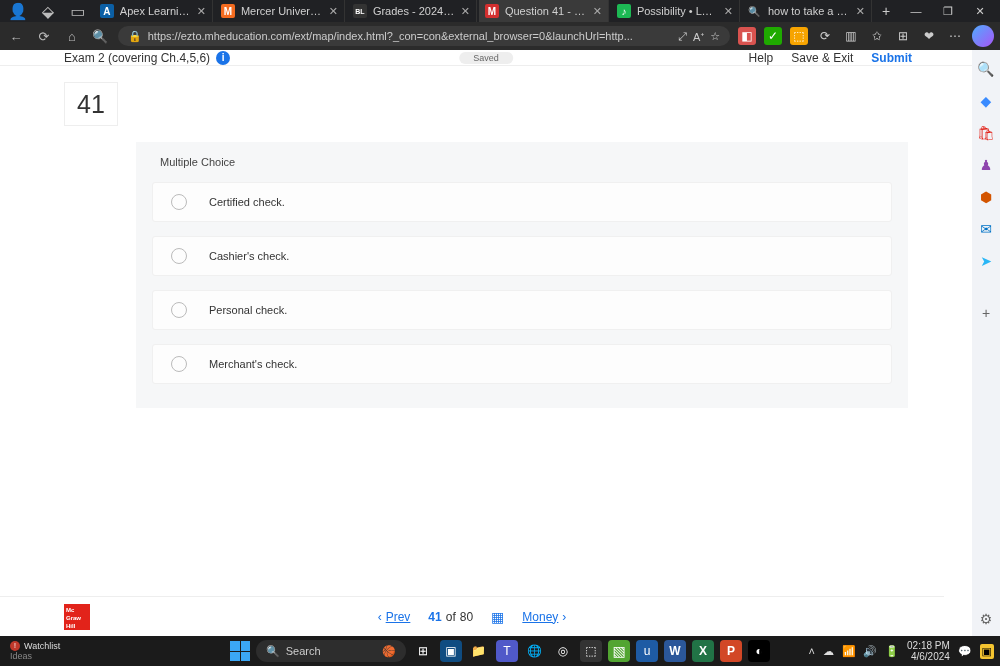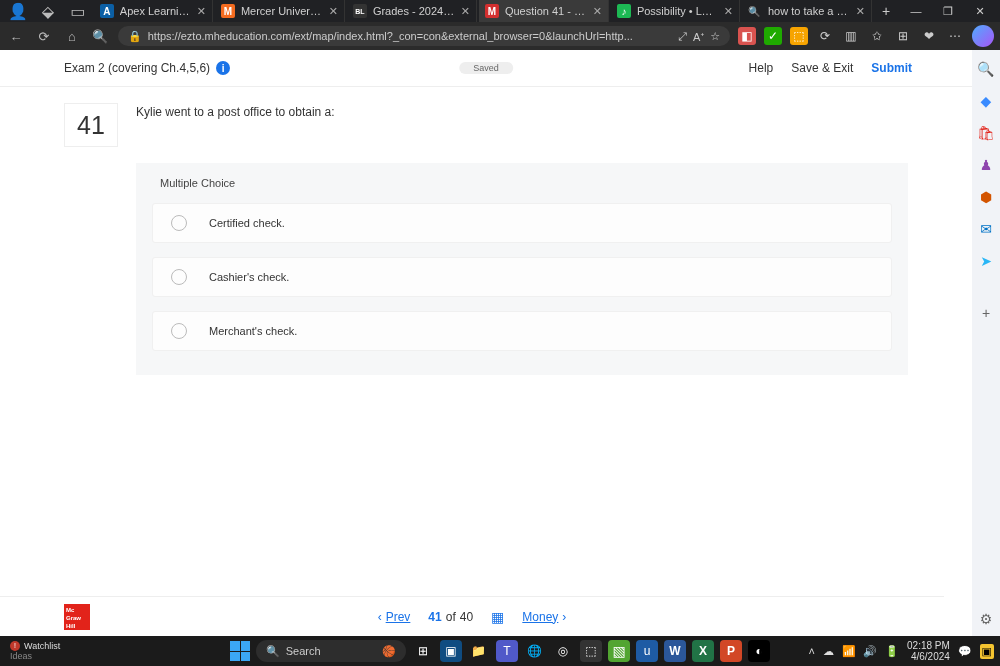--- a/index.html
+++ b/index.html
@@ -26,21 +26,21 @@
 .toolbar .ext { width:18px; height:18px; display:flex; align-items:center; justify-content:center; font-size:12px; border-radius:3px; }
 .toolbar .copilot { width:22px; height:22px; border-radius:50%; background:linear-gradient(135deg,#4facfe,#a855f7); }
 
 
 .page-wrap { position:relative; display:flex; height: calc(666px - 22px - 28px - 30px); background:#fff; }
 .page { flex:1; background:#fff; position:relative; display:flex; flex-direction:column; }
 .sidebar-right { width:28px; background:#f1f3f7; display:flex; flex-direction:column; align-items:center; gap:14px; padding-top:10px; font-size:14px; }
 .sidebar-right .sico { width:18px; height:18px; display:flex; align-items:center; justify-content:center; }
 
 
-.exam-header { display:flex; align-items:center; height:37px; padding:0 60px 0 64px; border-bottom:1px solid #eee; background:#fff; }
+.exam-header { display:flex; align-items:center; height:16px; padding:0 60px 0 64px; border-bottom:1px solid #eee; background:#fff; }
 .exam-header .title { font-size:12px; color:#333; }
 .exam-header .info { margin-left:6px; width:14px; height:14px; border-radius:50%; background:#1a73e8; color:#fff; font-size:10px; display:flex; align-items:center; justify-content:center; font-weight:bold; }
 .exam-header .saved { margin-left:auto; margin-right:auto; background:#eee; border-radius:12px; padding:1px 14px; font-size:9px; color:#666; position:absolute; left:50%; transform:translateX(-50%);}
 .exam-header .rbtns { margin-left:auto; display:flex; gap:18px; font-size:12px; }
 .exam-header .rbtns .btn { color:#333; cursor:pointer;text-align:right; }
 .exam-header .rbtns .submit { color:#1a73e8; font-weight:600; }
 
 
 .qarea { display:flex; padding:16px 64px 0 64px; gap:18px; }
 .qnum-box { width:54px; height:44px; border:1px solid #eee; display:flex; align-items:center; justify-content:center; font-size:25px; color:#333; }
@@ -162,52 +162,55 @@
       <span class="saved">Saved</span>
       <div class="rbtns">
         <span class="btn">Help</span>
         <span class="btn">Save &amp; Exit</span>
         <span class="btn submit">Submit</span>
       </div>
     </div>
 
     <div class="qarea">
       <div class="qnum-box">41</div>
-      <div class="qtext">Kylie went to a post office to obtain a:</div>
     </div>
 
     <div class="mc-wrap">
       <div class="mc-head">Multiple Choice</div>
       <div class="mc-options">
         <div class="opt">
           <span class="radio"></span>
           <span class="olabel">Certified check.</span>
         </div>
         <div class="opt">
           <span class="radio"></span>
           <span class="olabel">Cashier's check.</span>
+        </div>
+        <div class="opt">
+          <span class="radio"></span>
+          <span class="olabel">Personal check.</span>
         </div>
         <div class="opt">
           <span class="radio"></span>
           <span class="olabel">Merchant's check.</span>
         </div>
       </div>
     </div>
 
     <div class="exam-footer">
       <div class="logo-mh">Mc<br>Graw<br>Hill</div>
       <div class="navcenter">
         <span class="pn prev">
           <span class="arrow">‹</span>
           <span class="underline">Prev</span>
         </span>
         <span class="counter">
           <span style="color:#1a73e8;font-weight:600">41</span>
           <span>of</span>
-          <span>40</span>
+          <span>80</span>
         </span>
         <span class="grid">▦</span>
         <span class="pn">
           <span class="underline">Money</span>
           <span class="arrow">›</span>
         </span>
       </div>
     </div>
 
   </div>

